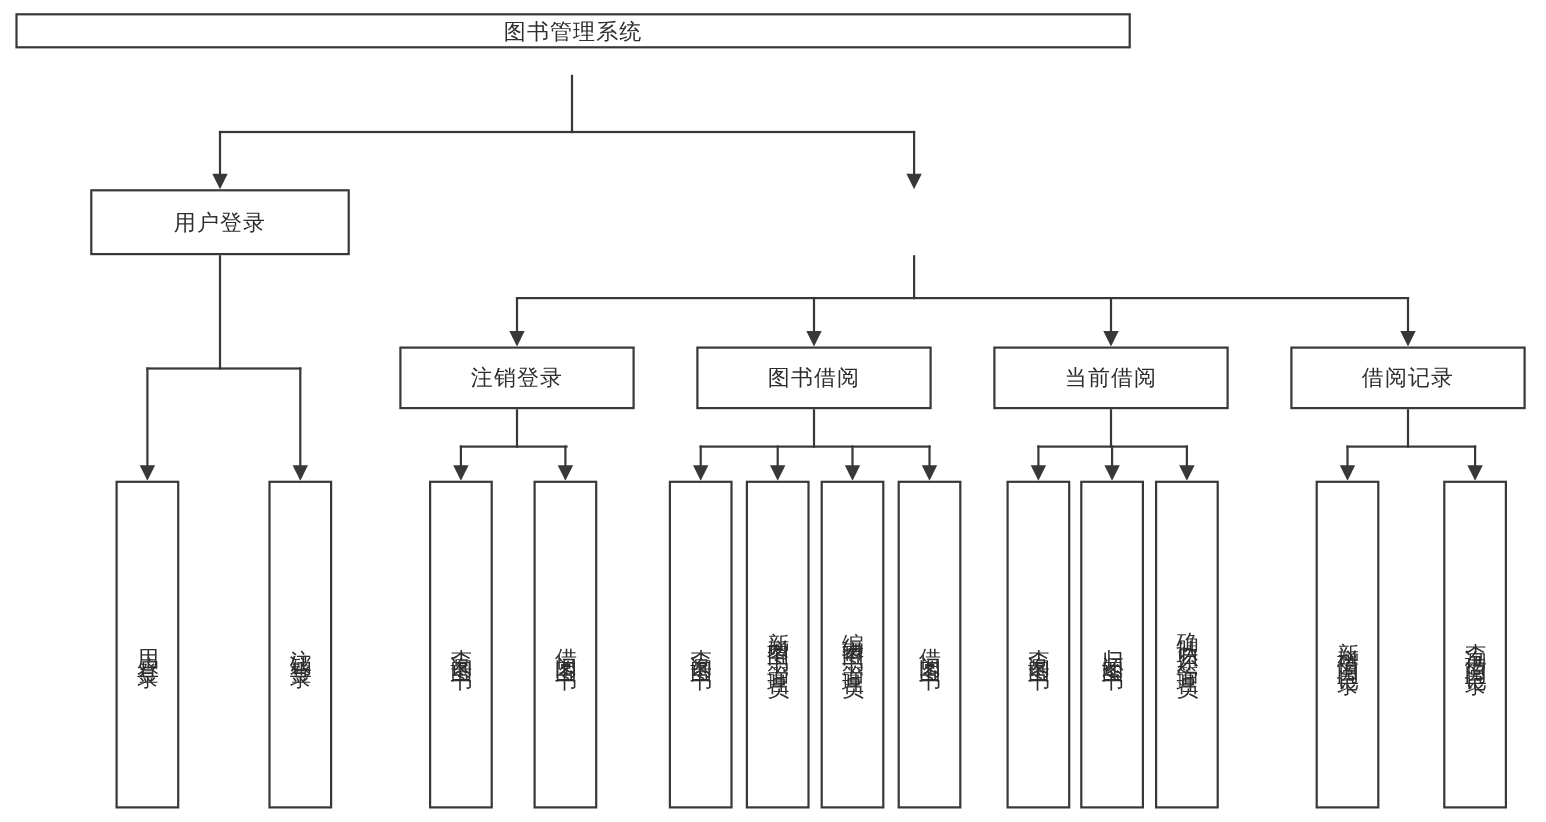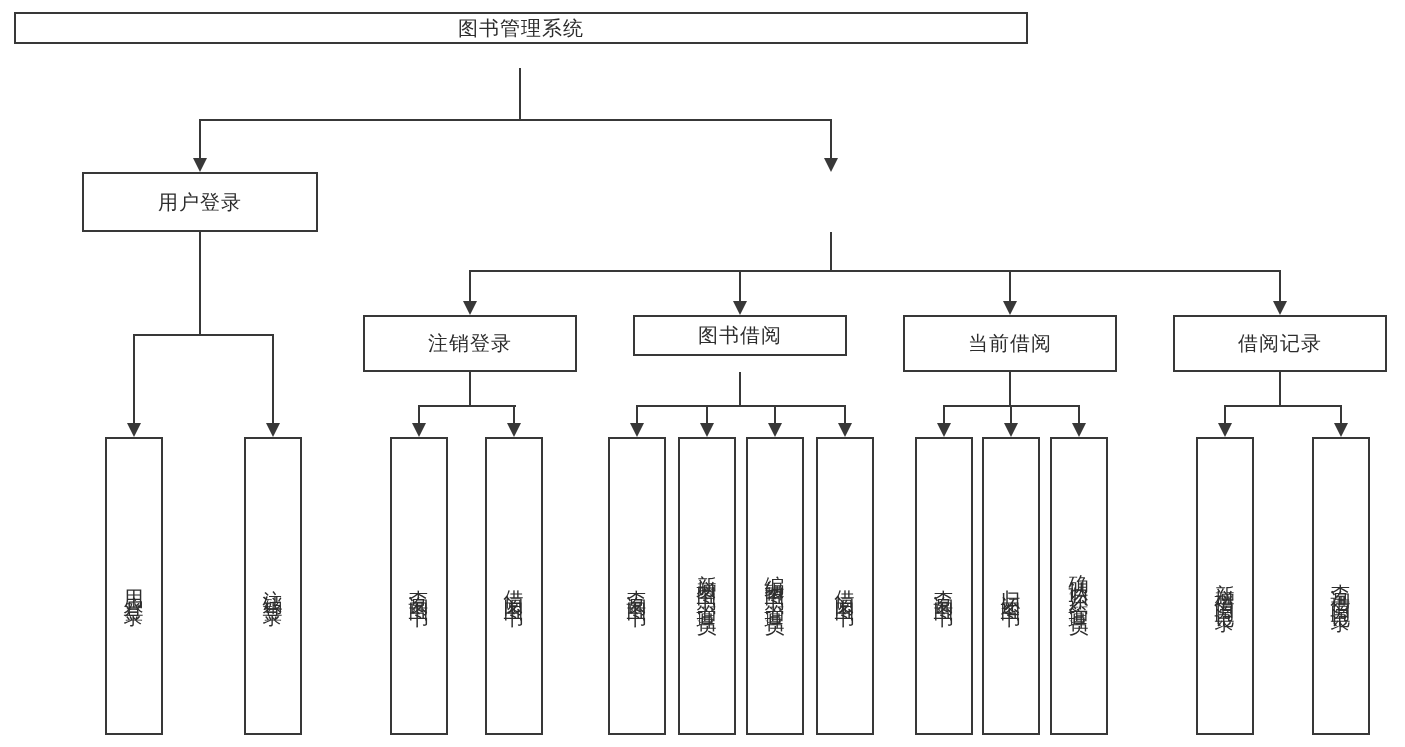--- a/index.html
+++ b/index.html
@@ -68,21 +68,21 @@
   <div class="vline" style="left:739px; top:270px; height:32px;"></div>
   <div class="arrow" style="left:733px; top:301px;"></div>
   <div class="vline" style="left:1009px; top:270px; height:32px;"></div>
   <div class="arrow" style="left:1003px; top:301px;"></div>
   <div class="vline" style="left:1279px; top:270px; height:32px;"></div>
   <div class="arrow" style="left:1273px; top:301px;"></div>
 
   <div class="box" style="left:363px; top:315px; width:214px; height:57px;">
     <span>注销登录</span>
   </div>
-  <div class="box" style="left:633px; top:315px; width:214px; height:41px;">
+  <div class="box" style="left:633px; top:315px; width:214px; height:57px;">
     <span>图书借阅</span>
   </div>
   <div class="box" style="left:1173px; top:315px; width:214px; height:57px;">
     <span>借阅记录</span>
   </div>
   <div class="box" style="left:903px; top:315px; width:214px; height:57px;">
     <span>当前借阅</span>
   </div>
 
   <div class="vline" style="left:469px; top:372px; height:35px;"></div>

